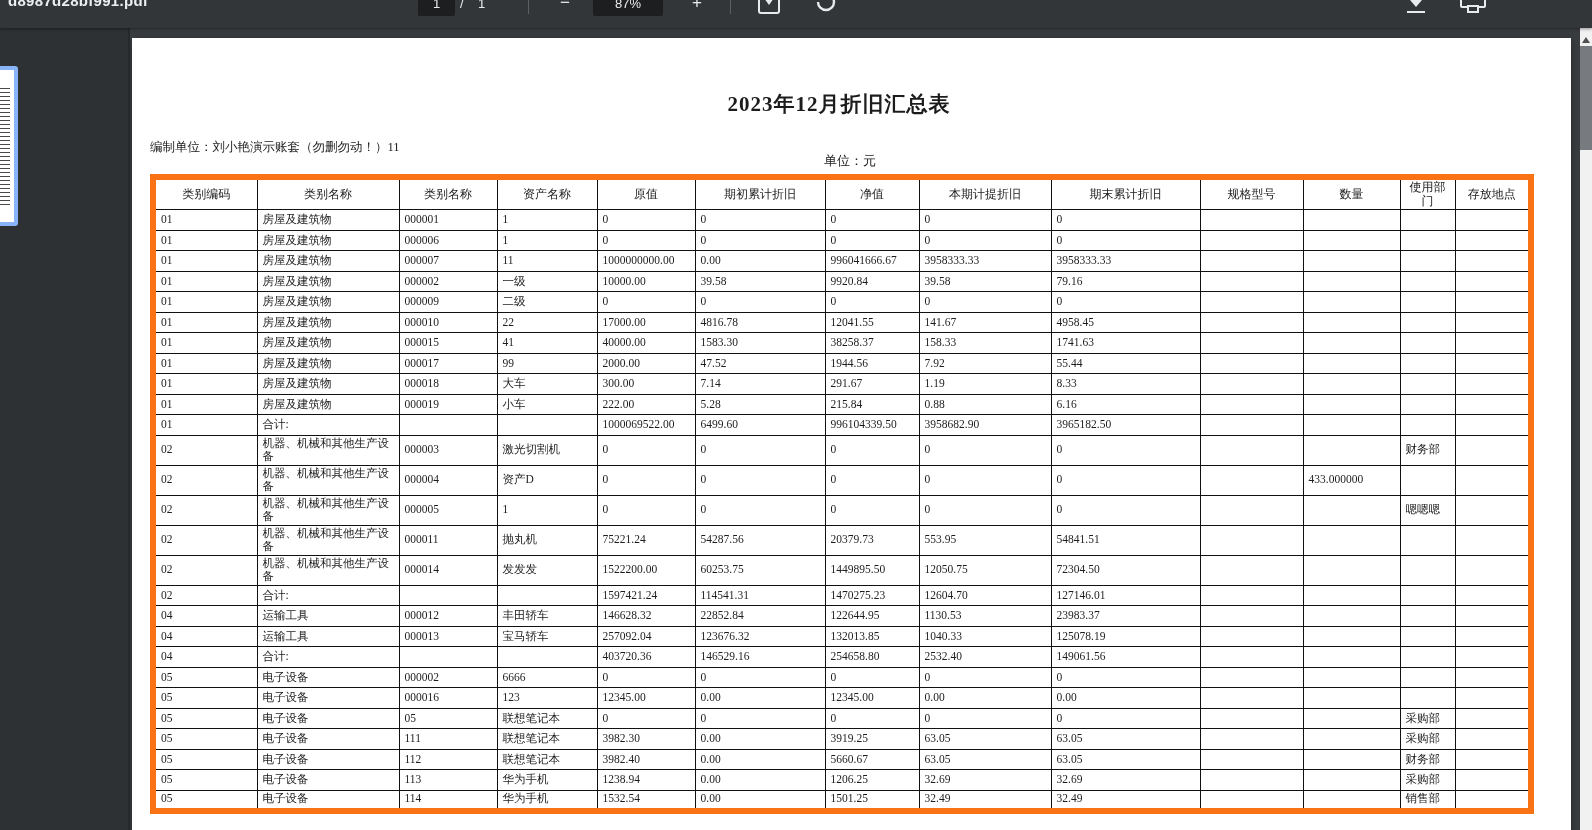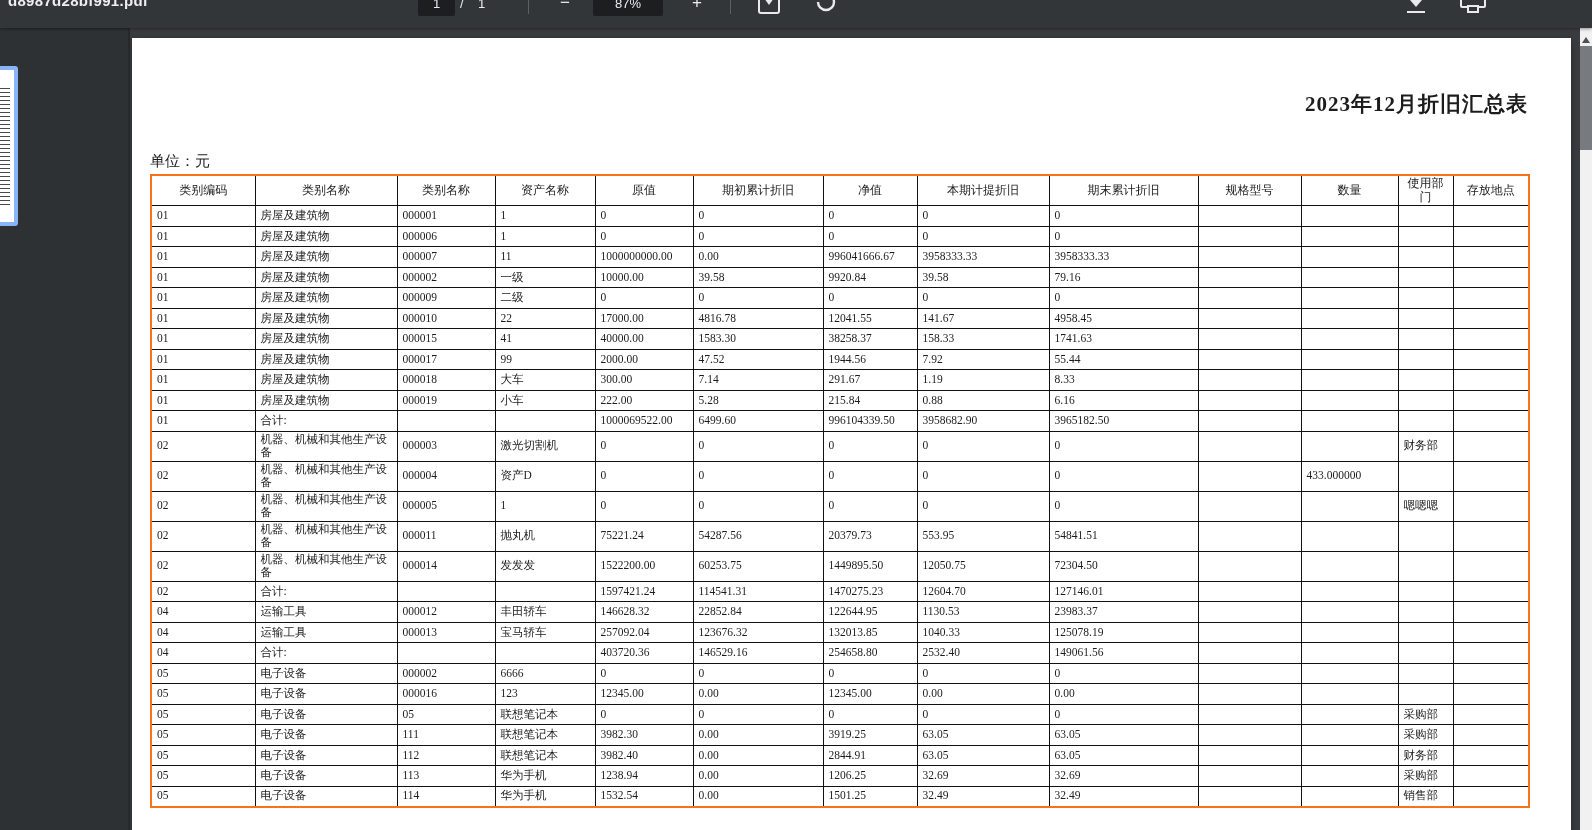--- a/index.html
+++ b/index.html
@@ -72,29 +72,29 @@
 
   
   .viewer { position: absolute; left: 132px; top: 28px; width: 1460px; height: 802px; background: #3a3d40; }
   .page {
     position: absolute; left: 132px; top: 38px; width: 1439px; height: 1100px;
     background: #ffffff; z-index: 5;
     box-shadow: 0 2px 8px rgba(0,0,0,.35);
     font-family: "Liberation Serif", "DejaVu Serif", serif; color: #1c1c1c;
   }
   .doc-band { position: absolute; left: 18px; width: 1378px; }
-  .doc-title { top: 52px; text-align: right; font-size: 21px; font-weight: bold; letter-spacing: 1px; }
+  .doc-title { top: 52px; text-align: center; font-size: 21px; font-weight: bold; letter-spacing: 1px; }
   .doc-meta-left { top: 101px; font-size: 12.5px; text-align: left; }
   .doc-meta-page { top: 92px; width: 1400px; font-size: 11.5px; text-align: right; }
-  .doc-meta-unit { top: 114px; width: 1400px; font-size: 15px; text-align: left; }
+  .doc-meta-unit { top: 114px; width: 1400px; font-size: 13px; text-align: center; }
 
   
   table.dep {
     position: absolute; left: 18px; top: 136px; width: 1378px;
-    border-collapse: collapse; border: 2px solid #f97316;
+    border-collapse: collapse; border: 6px solid #f97316;
     table-layout: fixed;
     font-size: 12px;
     padding-left: 20px;
   }
   table.dep th, table.dep td {
     border: 1px solid #111;
     padding: 1px 5px;
     line-height: 13.5px;
     word-break: break-all;
     overflow: hidden;
@@ -177,20 +177,21 @@
 <aside class="sidebar">
   <div class="thumb-sel">
     <div class="thumb-stripes"></div>
   </div>
 </aside>
 
 <div class="viewer"></div>
 
 <section class="page">
   <div class="doc-band doc-title">2023年12月折旧汇总表</div>
+  <div class="doc-band doc-meta-left">编制单位：刘小艳演示账套（勿删勿动！）11</div>
   <div class="doc-band doc-meta-unit">单位：元</div>
 
   <table class="dep">
     <colgroup>
       <col class="c0">
         <col class="c1">
         <col class="c2">
         <col class="c3">
         <col class="c4">
       <col class="c5">
@@ -580,21 +581,21 @@
           <td>采购部</td>
           <td></td>
         </tr>
         <tr>
           <td>05</td>
           <td>电子设备</td>
           <td>112</td>
           <td>联想笔记本</td>
           <td>3982.40</td>
           <td>0.00</td>
-          <td>2844.91</td>
+          <td>5660.67</td>
           <td>63.05</td>
           <td>63.05</td>
           <td></td>
           <td></td>
           <td>财务部</td>
           <td></td>
         </tr>
         <tr>
           <td>05</td>
           <td>电子设备</td>

